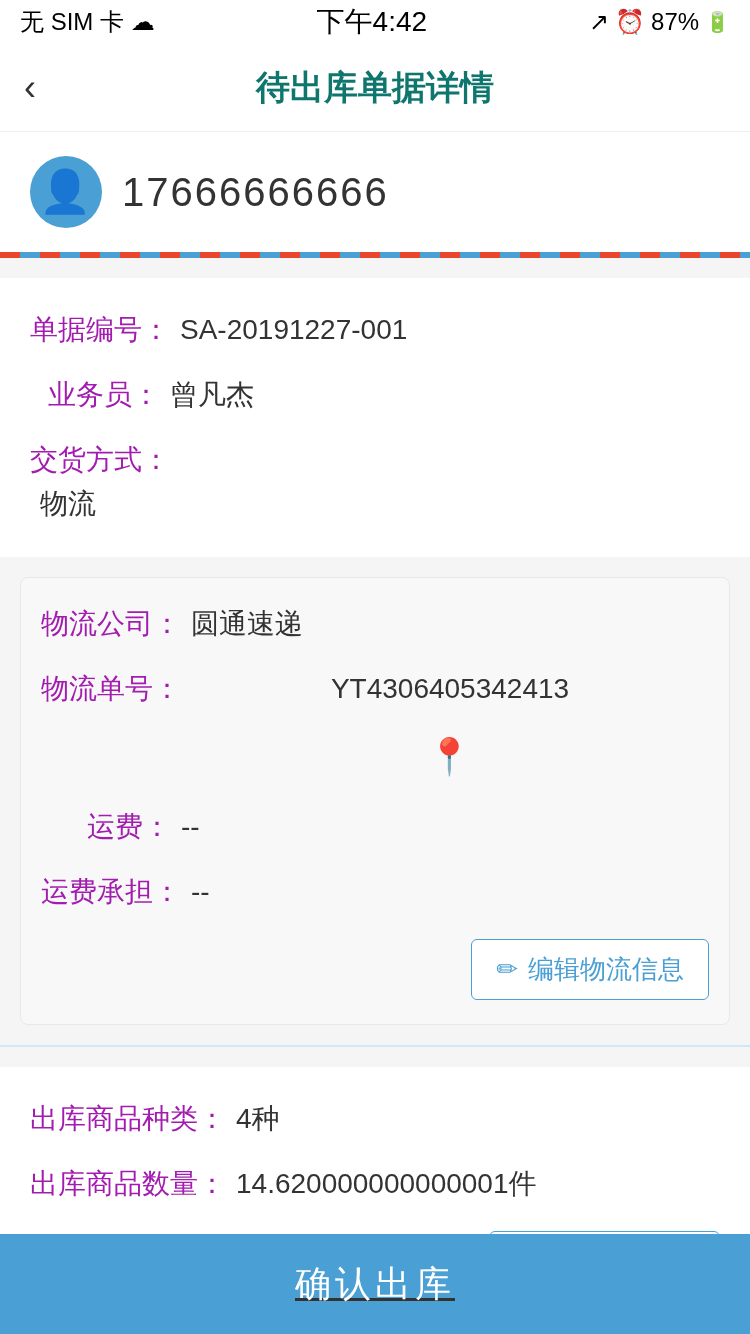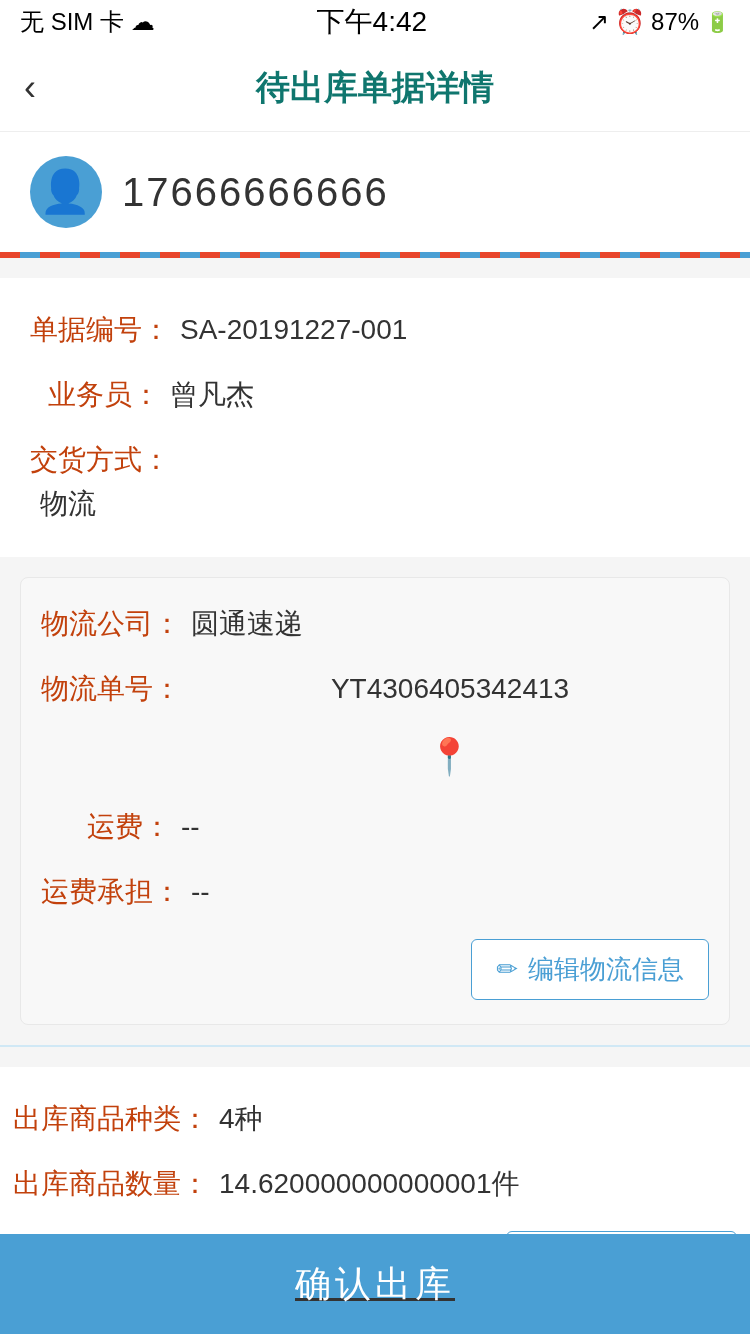--- a/index.html
+++ b/index.html
@@ -96,21 +96,21 @@
       padding: 30px 30px;
     }
     .info-row {
       display: flex;
       align-items: flex-start;
       margin-bottom: 20px;
       line-height: 1.6;
     }
     .info-row:last-child { margin-bottom: 0; flex-direction: column; }
     .info-label {
-      color: #c2410c;
+      color: #a21caf;
       font-size: 28px;
       min-width: 130px;
       text-align: right;
       flex-shrink: 0;
     }
     .info-value {
       color: #333;
       font-size: 28px;
       margin-left: 10px;
       flex: 1;
@@ -161,21 +161,21 @@
     .separator {
       height: 2px;
       background: #d0e8f5;
       margin: 20px 0 0 0;
     }
 
     
     .goods-section {
       background: #fff;
       margin-top: 20px;
-      padding: 30px 13px;
+      padding: 30px 30px;
     }
 
     
     .view-detail-btn {
       display: flex;
       justify-content: flex-end;
       margin-top: 24px;
     }
 
     

